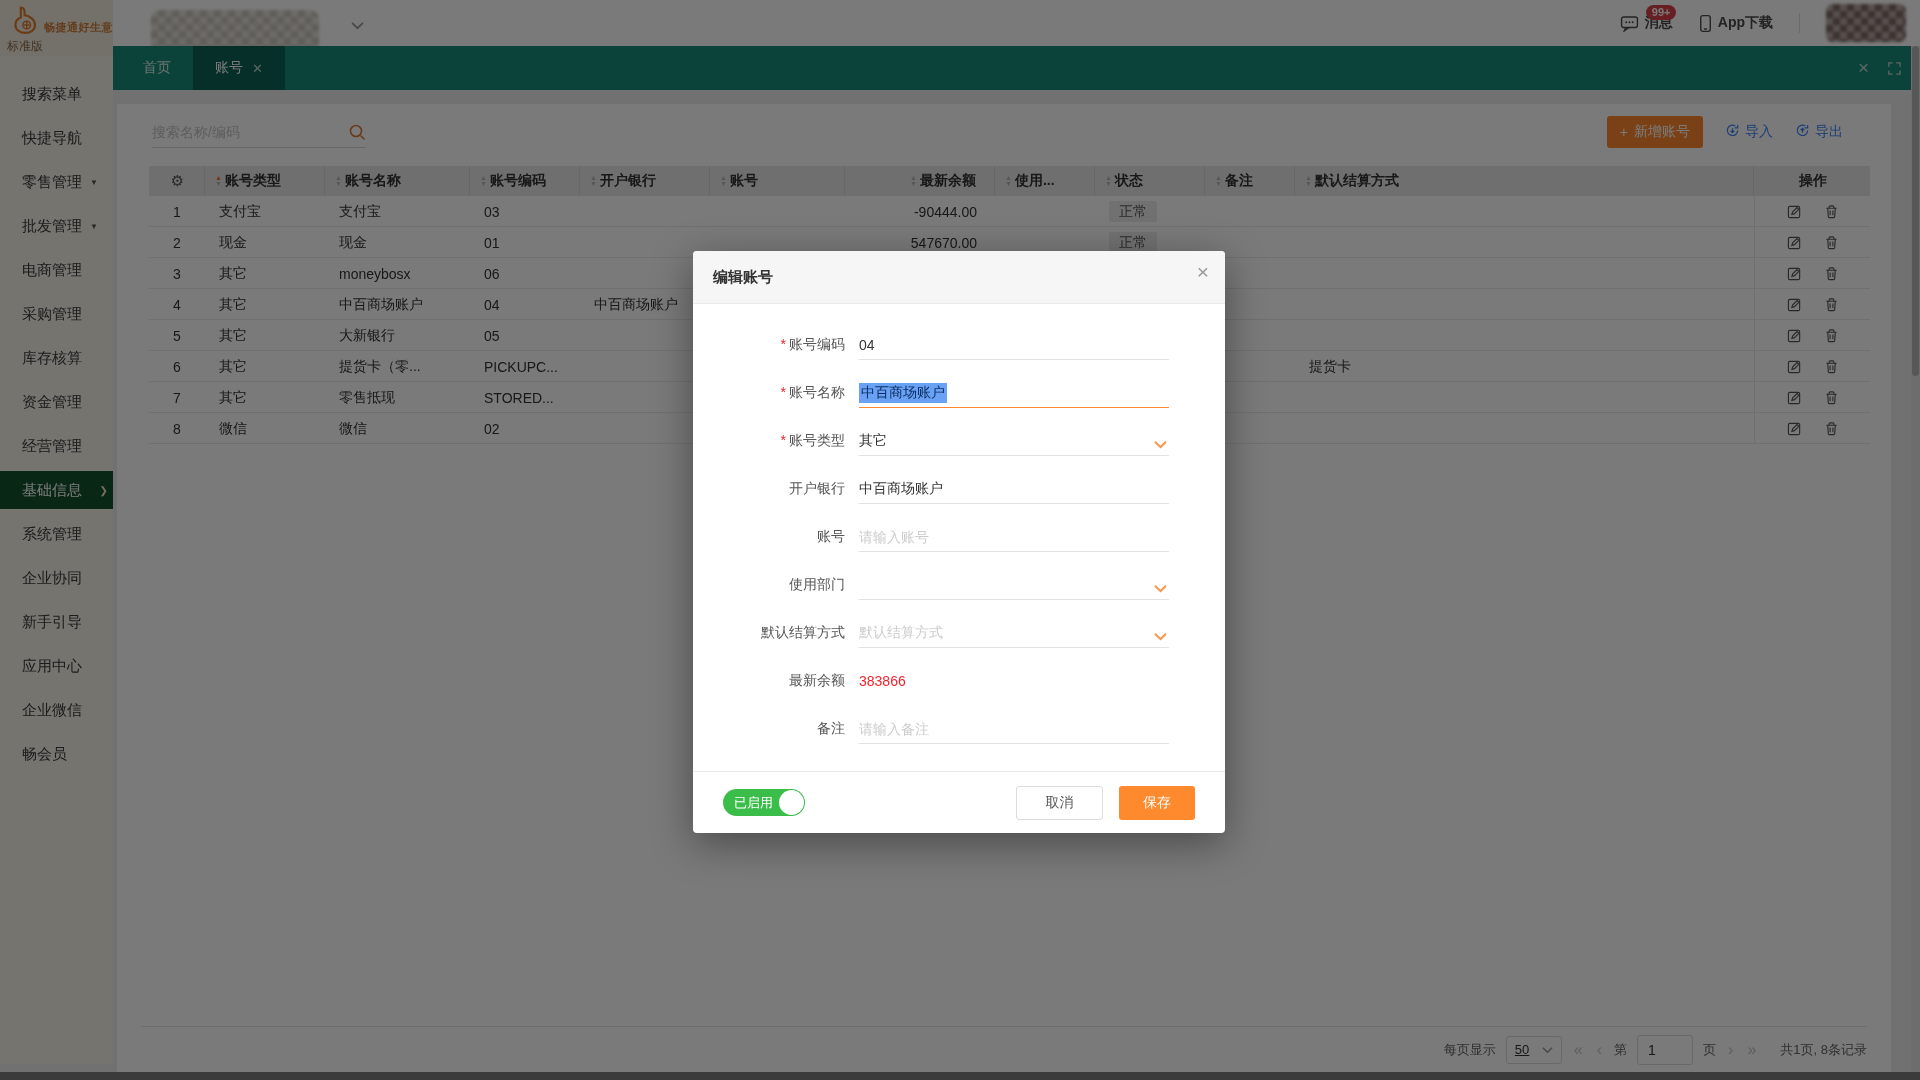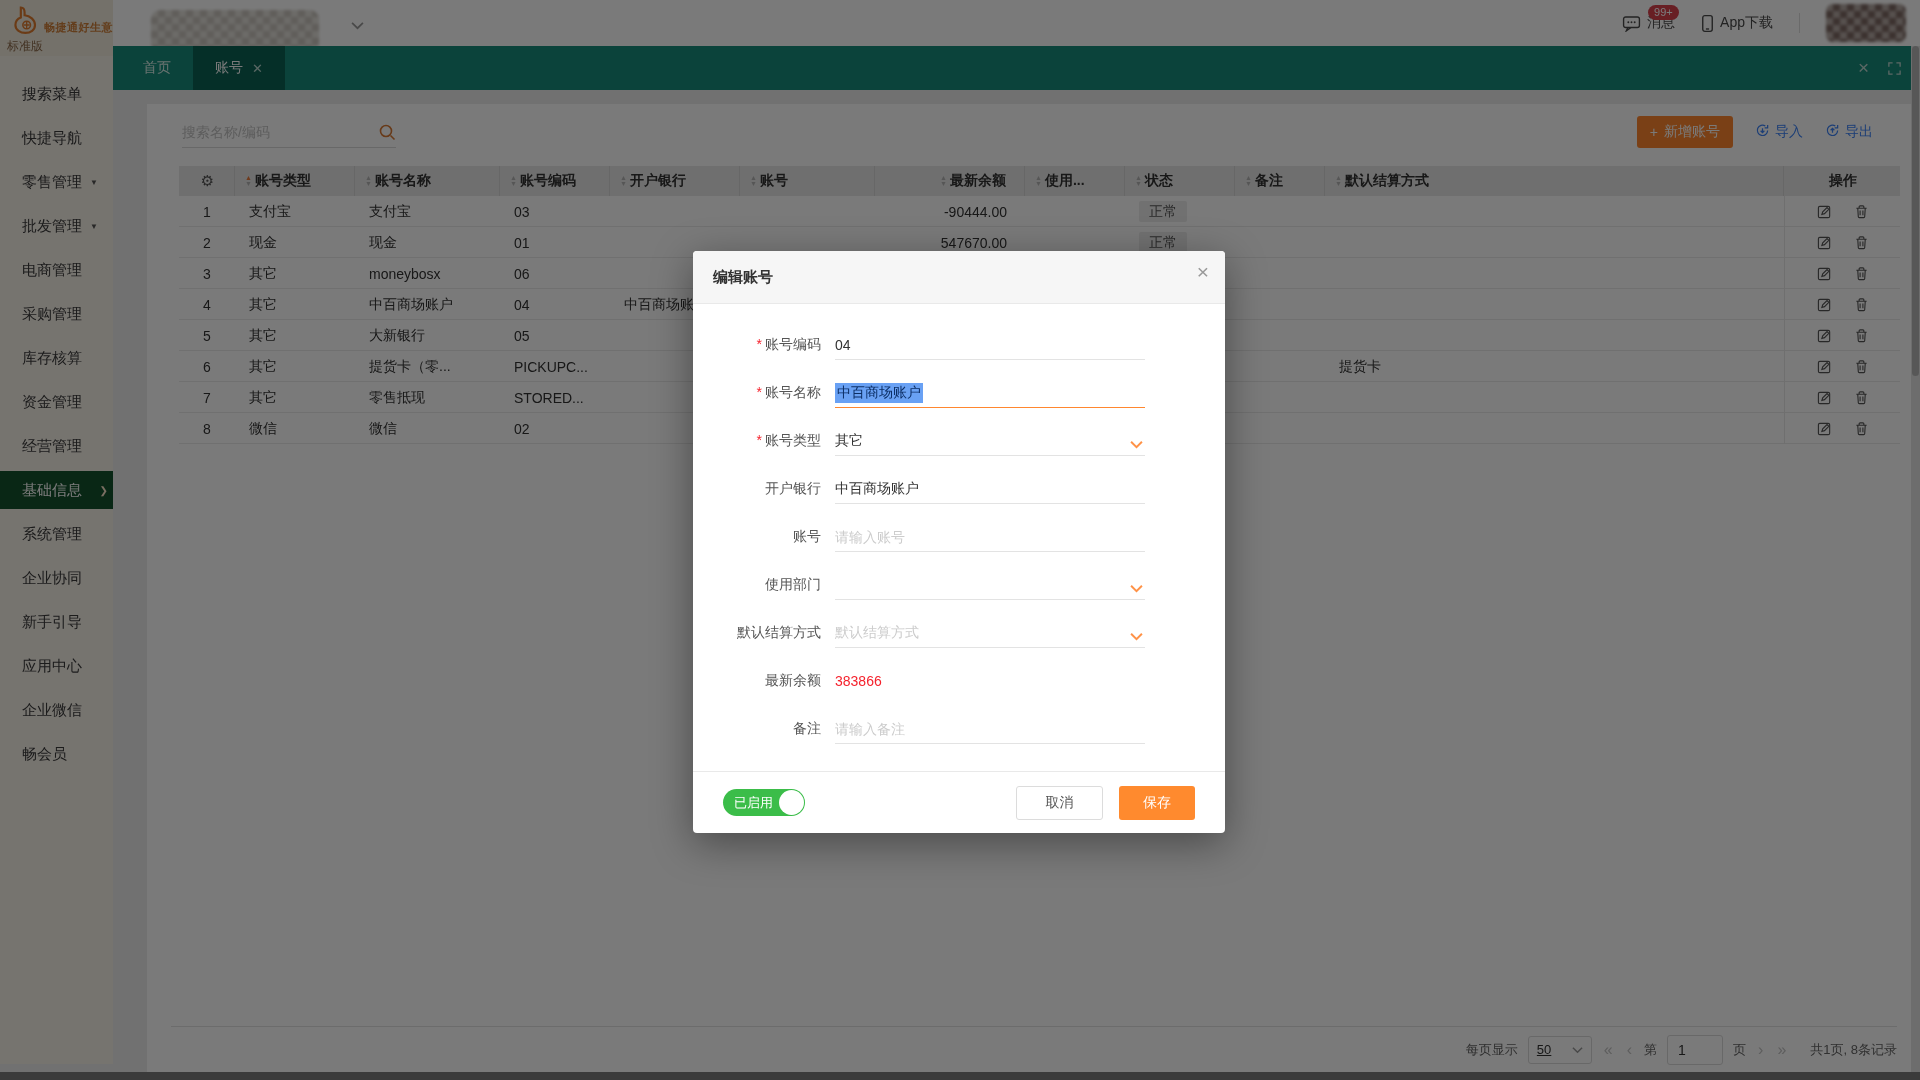--- a/index.html
+++ b/index.html
@@ -12,42 +12,42 @@
   .logo-bunny{position:absolute;left:10px;top:5px;width:30px;height:30px;}
   .logo-title{position:absolute;left:44px;top:20px;font-size:11px;color:#cf7f3a;font-weight:bold;letter-spacing:.5px;}
   .logo-edition{position:absolute;left:7px;top:38px;font-size:12px;color:#8d6b4c;}
   .side-menu{padding-top:16px;}
   .side-item{height:44px;display:flex;align-items:center;padding-left:22px;font-size:15px;color:#3b3b3b;cursor:pointer;position:relative;}
   .side-item .caret{font-size:8px;color:#555;margin-left:8px;}
   .side-item.active{background:#14532d;color:#fff;height:38px;margin:3px 0;}
   .side-item.active .go{position:absolute;right:5px;font-size:10px;color:#ffe7cd;}
 
   
-  .topbar{position:absolute;left:113px;right:0;top:0;height:50px;background:#ffffff;z-index:5;}
+  .topbar{position:absolute;left:113px;right:0;top:0;height:50px;background:#ffffff;z-index:5;font-weight:bold;}
   .mosaic{background-image:linear-gradient(45deg,#c9c4bd 25%,transparent 25%,transparent 75%,#c9c4bd 75%),linear-gradient(45deg,#c9c4bd 25%,#e3e0da 25%,#e3e0da 75%,#c9c4bd 75%);background-size:14px 14px;background-position:0 0,7px 7px;filter:blur(1.5px);}
   .mosaic-dark{background-image:linear-gradient(45deg,#7e6a64 25%,transparent 25%,transparent 75%,#7e6a64 75%),linear-gradient(45deg,#7e6a64 25%,#b5a9a4 25%,#b5a9a4 75%,#7e6a64 75%);background-size:14px 14px;background-position:0 0,7px 7px;filter:blur(1.5px);}
   .company-censor{position:absolute;left:38px;top:10px;width:168px;height:42px;border-radius:9px;z-index:6;}
   .company-caret{position:absolute;left:238px;top:16px;color:#9a9a9a;}
   .top-right{position:absolute;right:14px;top:0;height:46px;display:flex;align-items:center;gap:26px;color:#4a4a4a;font-size:14px;}
   .top-item{display:flex;align-items:center;gap:6px;cursor:pointer;position:relative;}
   .top-item svg{color:#4a4a4a;}
   .msg-badge{position:absolute;top:-9px;left:26px;background:#d9414d;color:#fff;font-size:11px;line-height:15px;padding:0 6px;border-radius:8px;}
   .top-divider{width:1px;height:20px;background:#ddd;}
   .avatar{width:80px;height:38px;border-radius:7px;}
 
   
   .tabbar{position:absolute;left:113px;right:0;top:46px;height:44px;background:#188c7c;z-index:5;display:flex;align-items:stretch;padding-left:8px;}
   .tab{display:flex;align-items:center;padding:0 22px;color:#d9efe9;font-size:14px;cursor:pointer;gap:9px;}
   .tab.active{background:#0b6355;color:#fff;}
   .tab .tab-close{font-size:13px;color:#bcd9d2;}
   .tabbar-icons{position:absolute;right:18px;top:0;height:44px;display:flex;align-items:center;gap:18px;color:#bed8d2;}
   .tabbar-icons .x{font-size:19px;cursor:pointer;}
 
   
-  .panel{position:absolute;left:147px;top:104px;width:1774px;height:968px;background:#fff;z-index:4;}
+  .panel{position:absolute;left:117px;top:104px;width:1774px;height:968px;background:#fff;z-index:4;}
   .toolbar{position:absolute;left:35px;right:48px;top:12px;height:36px;}
   .searchbox{position:absolute;left:0;top:0;width:214px;height:32px;border-bottom:1px solid #d9d9d9;display:flex;align-items:center;}
   .searchbox input{flex:1;border:none;outline:none;font-size:14px;color:#333;background:transparent;}
   .searchbox input::placeholder{color:#c3c3c3;}
   .btn-group{position:absolute;right:0;top:0;height:32px;display:flex;align-items:center;gap:22px;}
   .btn-primary{height:32px;background:#ff872f;color:#fff;border:none;border-radius:3px;padding:0 13px;font-size:14px;display:flex;align-items:center;gap:6px;cursor:pointer;}
   .btn-plain{display:flex;align-items:flex-start;gap:5px;font-size:14px;color:#3b82f6;background:none;border:none;cursor:pointer;}
 
   
   .table{position:absolute;left:32px;right:21px;top:62px;}
@@ -63,32 +63,32 @@
   .row{height:31px;border-bottom:1px solid #ebebeb;font-size:14px;color:#333;}
   .td{padding-left:14px;overflow:hidden;white-space:nowrap;text-overflow:ellipsis;}
   .td.center{text-align:center;padding-left:0;}
   .td.right{text-align:right;padding-right:18px;padding-left:0;}
   .td.ops{border-left:1px solid #e8e8e8;height:31px;display:flex;align-items:center;gap:22px;justify-content:center;padding-left:0;}
   .icon-btn{color:#555;cursor:pointer;display:inline-flex;}
   .badge{display:inline-block;background:#ececec;color:#595959;font-size:14px;line-height:21px;padding:0 10px;border-radius:2px;}
 
   
   .pager{position:absolute;left:24px;right:24px;bottom:0;height:46px;border-top:1px solid #e2e2e2;display:flex;align-items:center;justify-content:flex-end;gap:10px;font-size:13px;color:#666;}
-  .pager .pselect{width:64px;height:28px;border:1px solid #d9d9d9;border-radius:3px;display:flex;align-items:center;justify-content:space-between;padding:0 8px;color:#333;cursor:pointer;text-decoration:underline;}
+  .pager .pselect{width:56px;height:28px;border:1px solid #d9d9d9;border-radius:3px;display:flex;align-items:center;justify-content:space-between;padding:0 8px;color:#333;cursor:pointer;text-decoration:underline;}
   .pager .arrow{color:#c4c4c4;font-size:16px;line-height:1;cursor:default;padding:0 2px;}
   .pager .pinput{width:56px;height:30px;border:1px solid #d9d9d9;border-radius:3px;font-size:14px;color:#333;padding:0 10px;outline:none;}
   .pager .total{margin-left:12px;}
 
   
   .overlay{position:absolute;inset:0;background:rgba(0,0,0,0.52);z-index:50;}
   .modal{position:absolute;left:693px;top:251px;width:532px;height:582px;background:#fff;border-radius:4px;box-shadow:0 10px 40px rgba(0,0,0,.4);z-index:60;}
   .modal-head{height:53px;background:#f6f6f6;border-bottom:1px solid #e9e9e9;border-radius:4px 4px 0 0;display:flex;align-items:center;padding:0 20px;font-size:15px;font-weight:bold;color:#333;}
   .modal-close{position:absolute;right:16px;top:9px;font-size:21px;color:#999;cursor:pointer;font-weight:normal;}
   .modal-body{padding-top:26px;}
-  .frow{display:flex;align-items:center;height:30px;margin-bottom:18px;}
+  .frow{display:flex;align-items:center;height:30px;margin-bottom:18px;margin-left:24px;}
   .flabel{width:142px;text-align:right;color:#555;font-size:14px;padding-right:14px;flex:none;}
   .star{color:#f5222d;font-style:normal;margin-right:3px;}
   .fctrl{width:310px;height:30px;border-bottom:1px solid #e3e3e3;display:flex;align-items:center;position:relative;font-size:14px;color:#333;}
   .fctrl.focused{border-bottom-color:#ff872f;}
   .fctrl.noline{border-bottom:none;}
   .fctrl input{width:100%;border:none;outline:none;font-size:14px;color:#333;background:transparent;}
   .fctrl input::placeholder{color:#ccc;}
   .fctrl .ph{color:#ccc;}
   .fctrl .chev{position:absolute;right:2px;top:10px;}
   .sel-text{background:#69a1f4;color:#0c2f66;padding:1px 2px;}

